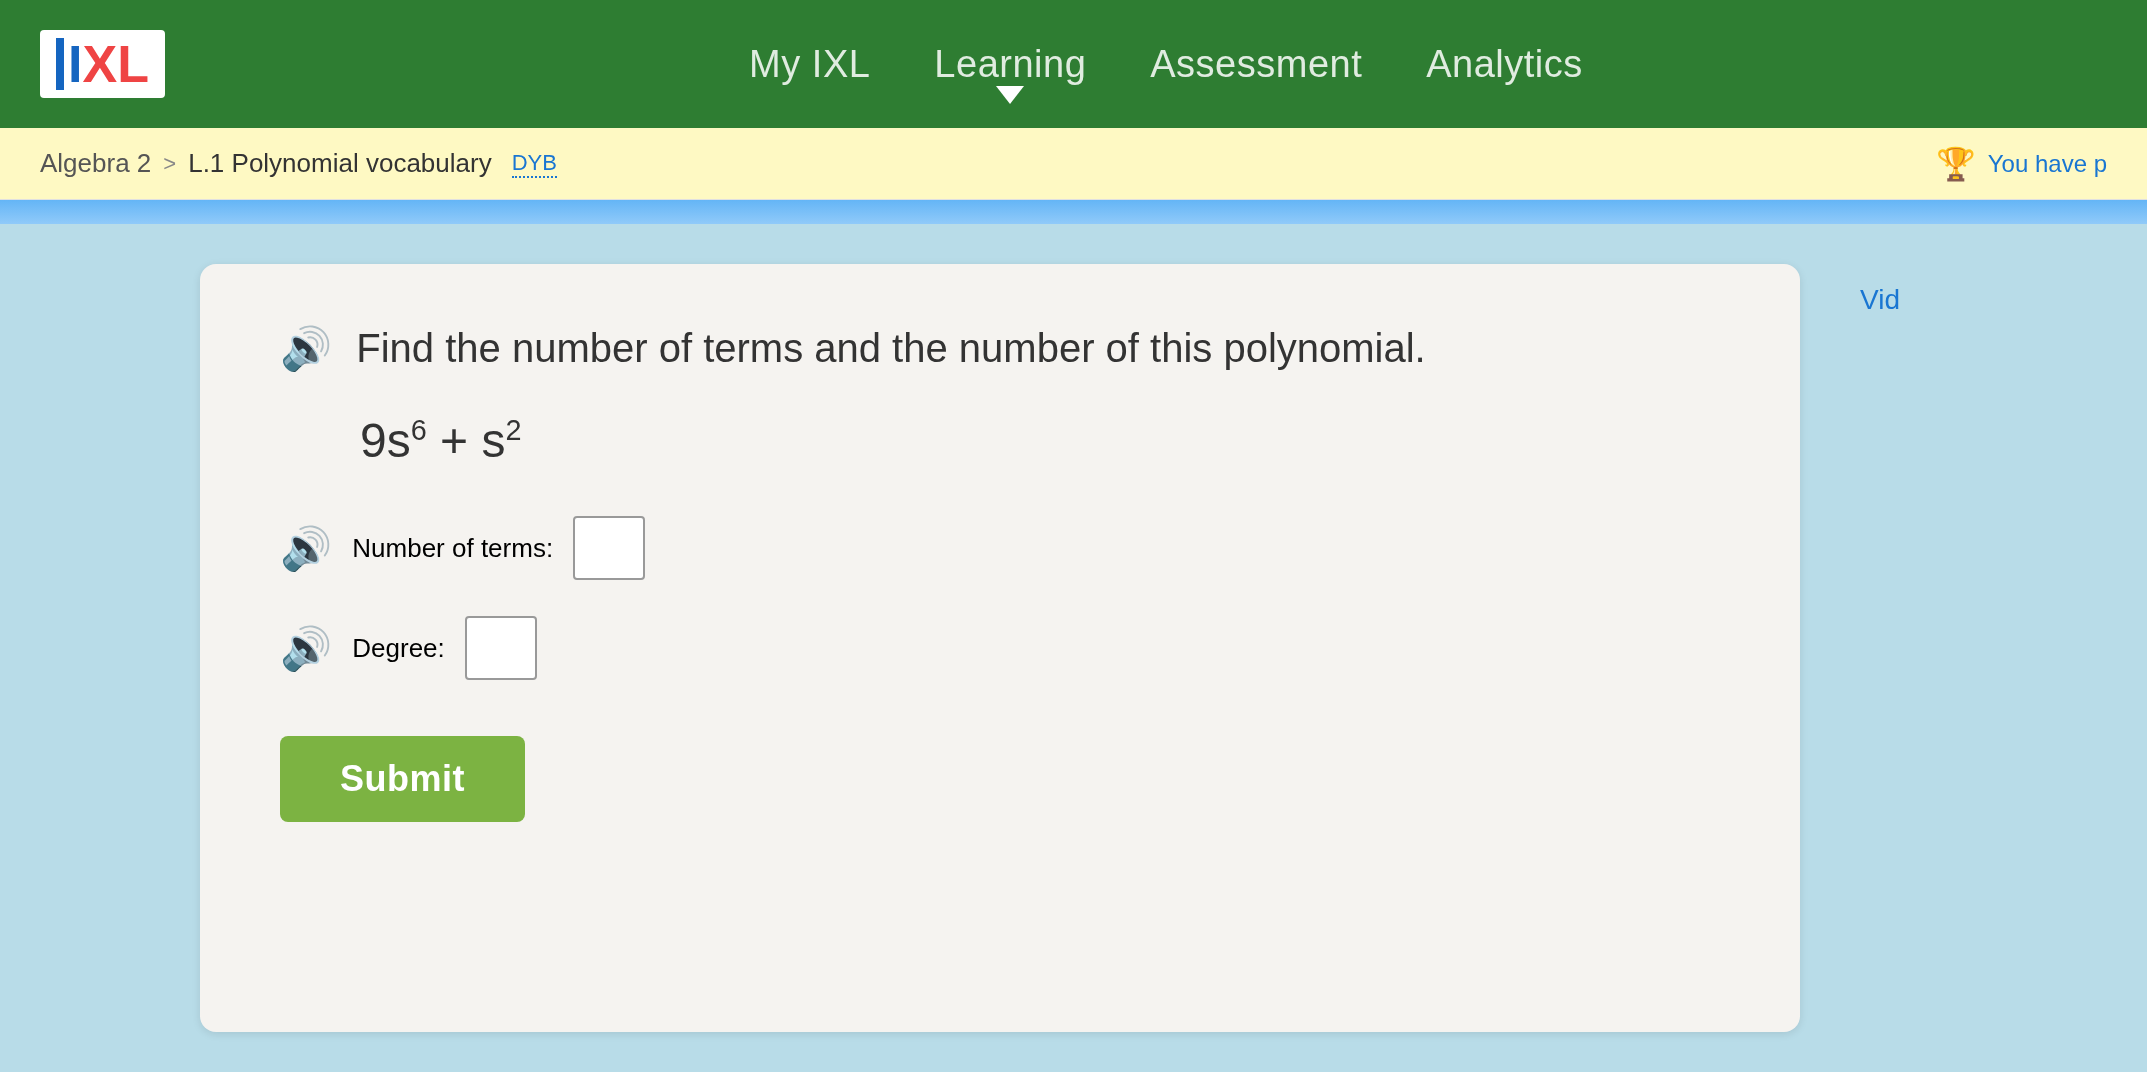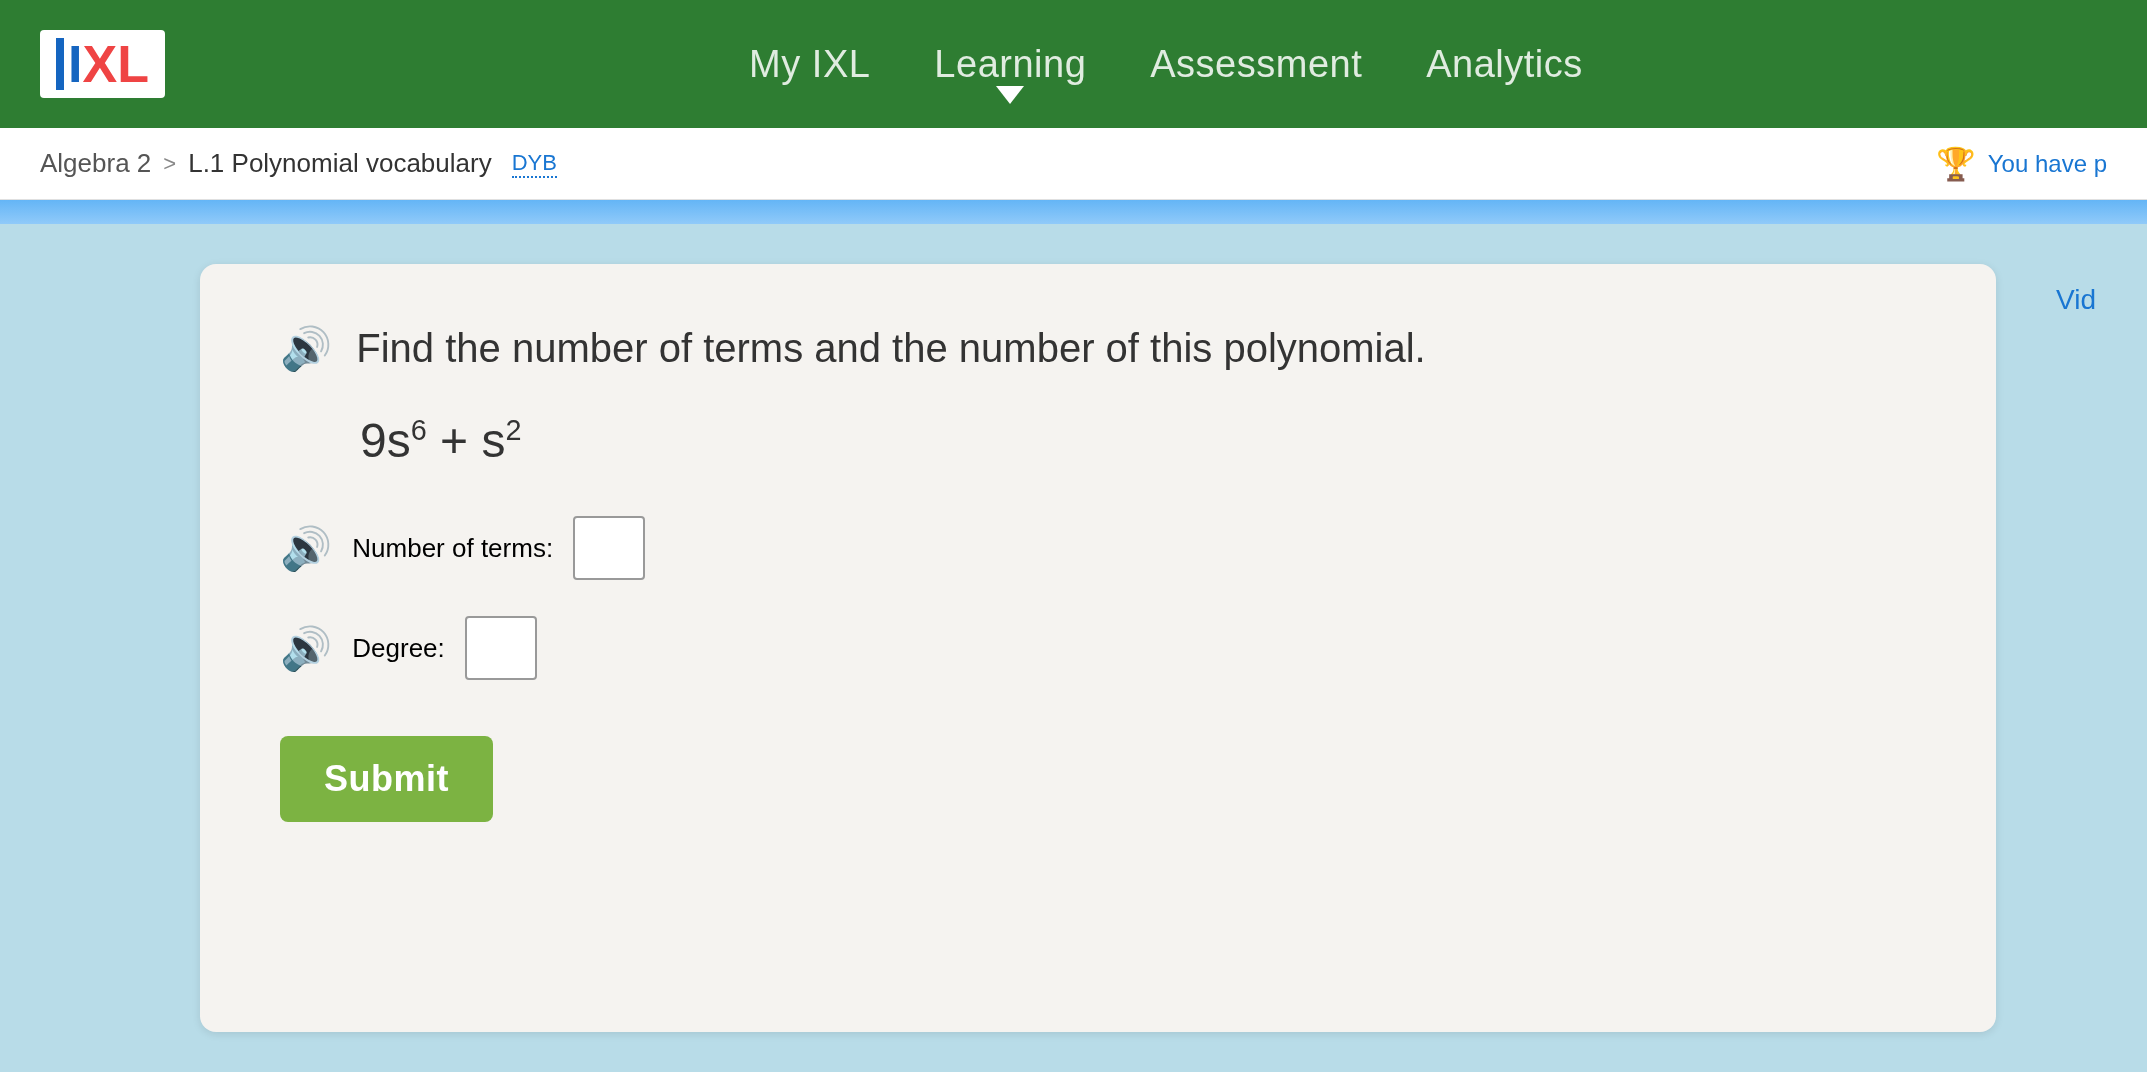--- a/index.html
+++ b/index.html
@@ -69,21 +69,21 @@
       color: rgba(255,255,255,0.85);
       font-size: 38px;
       font-weight: 400;
       text-decoration: none;
       cursor: pointer;
       letter-spacing: 0.5px;
     }
 
     
     .breadcrumb-bar {
-      background: #ffffff;
+      background: #fef9c3;
       height: 72px;
       display: flex;
       align-items: center;
       padding: 0 40px;
       border-bottom: 1px solid #e0e0e0;
       position: relative;
     }
 
     .breadcrumb {
       display: flex;
@@ -143,21 +143,21 @@
       min-height: calc(1072px - 128px - 72px - 24px);
       display: flex;
       padding: 40px 40px 40px 200px;
       position: relative;
     }
 
     .question-card {
       background: #f5f3f0;
       border-radius: 16px;
       padding: 60px 80px 60px 80px;
-      width: 1796px;
+      width: 1600px;
       min-height: 700px;
       position: relative;
       box-shadow: 0 2px 8px rgba(0,0,0,0.1);
     }
 
     
     .vid-button {
       position: absolute;
       right: -100px;
       top: 20px;
@@ -225,21 +225,21 @@
       outline: none;
       color: #333;
     }
 
     
     .submit-btn {
       background: #7cb342;
       color: white;
       border: none;
       border-radius: 8px;
-      padding: 22px 44px;
+      padding: 22px 60px;
       font-size: 36px;
       font-weight: 600;
       cursor: pointer;
       margin-top: 20px;
       letter-spacing: 0.5px;
     }
 
     
     .nav-arrow {
       position: absolute;

